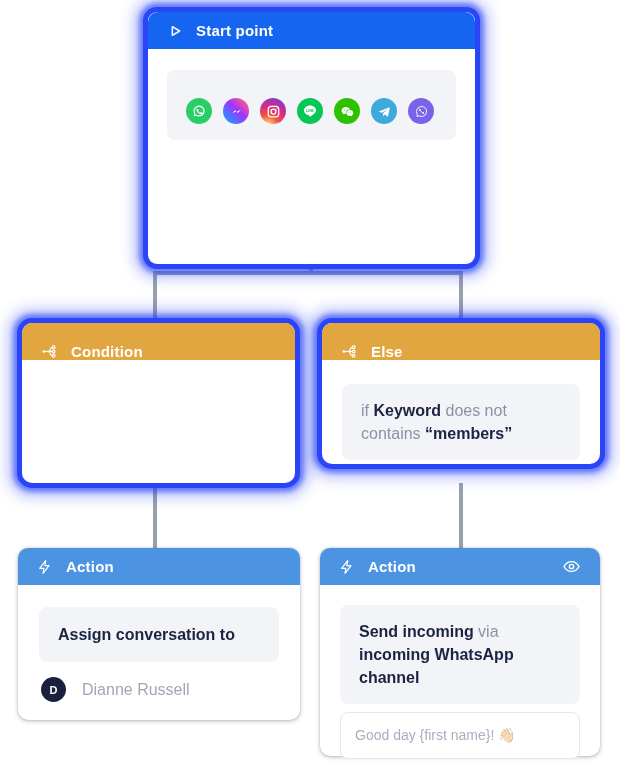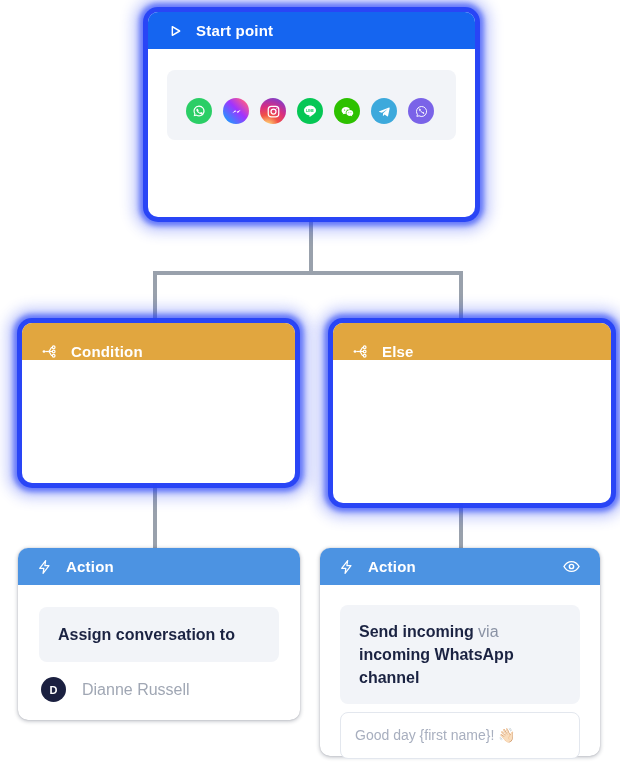--- a/index.html
+++ b/index.html
@@ -59,21 +59,21 @@
 
 <div id="canvas">
 
   <div class="conn" style="left:309px;top:216px;width:4px;height:58px;"></div>
   <div class="conn" style="left:153px;top:271px;width:310px;height:4px;"></div>
   <div class="conn" style="left:153px;top:271px;width:4px;height:54px;"></div>
   <div class="conn" style="left:459px;top:271px;width:4px;height:54px;"></div>
   <div class="conn" style="left:153px;top:481px;width:4px;height:69px;"></div>
   <div class="conn" style="left:459px;top:483px;width:4px;height:67px;"></div>
 
-  <section class="card glow" style="left:148px;top:12px;width:327px;height:205px;">
+  <section class="card glow" style="left:148px;top:12px;width:327px;height:252px;border-radius:9px;">
     <header class="hd hd-start">
       <span class="hd-ic">
         <svg width="16" height="16" viewBox="0 0 24 24" fill="none" stroke="#fff" stroke-width="2.2" stroke-linejoin="round">
             <path d="M8 5.5v13L19 12z"></path>
           </svg>
       </span>
       <span class="hd-title">Start point</span>
     </header>
     <div class="summary start-summary">
       <div class="channels">
@@ -137,36 +137,39 @@
             <path d="M10.5 12h5.4"></path>
             <circle cx="17.9" cy="6" r="1.9"></circle>
             <circle cx="17.9" cy="12" r="1.9"></circle>
             <circle cx="17.9" cy="18" r="1.9"></circle>
           </svg>
       </span>
       <span class="hd-title">Condition</span>
     </header>
   </section>
 
-  <section class="card glow" style="left:333px;top:323px;width:278px;height:180px;">
+  <section class="card glow" style="left:322px;top:323px;width:278px;height:141px;">
     <header class="hd hd-branch">
       <span class="hd-ic">
         <svg width="17" height="17" viewBox="0 0 24 24" fill="none" stroke="#fff" stroke-width="1.7">
             <circle cx="4.2" cy="12" r="1.9" fill="#fff" stroke="none"></circle>
             <path d="M6 12h4.5"></path>
             <path d="M10.5 12c3 0 2.5-6 5.4-6"></path>
             <path d="M10.5 12c3 0 2.5 6 5.4 6"></path>
             <path d="M10.5 12h5.4"></path>
             <circle cx="17.9" cy="6" r="1.9"></circle>
             <circle cx="17.9" cy="12" r="1.9"></circle>
             <circle cx="17.9" cy="18" r="1.9"></circle>
           </svg>
       </span>
       <span class="hd-title">Else</span>
     </header>
+    <div class="summary cond-summary">
+      <p class="txt"><span class="mut">if </span><span class="str">Keyword</span><span class="mut"> does not contains </span><span class="str">“members”</span></p>
+    </div>
   </section>
 
   <section class="card shadow" style="left:18px;top:548px;width:282px;height:172px;">
     <header class="hd hd-action">
       <span class="hd-ic">
         <svg width="16" height="16" viewBox="0 0 24 24" fill="none" stroke="#fff" stroke-width="1.8" stroke-linejoin="round">
             <path d="M13 2.5L4 14h6.3l-1.2 7.5L18 10h-6.2l1.2-7.5z"></path>
           </svg>
       </span>
       <span class="hd-title">Action</span>

